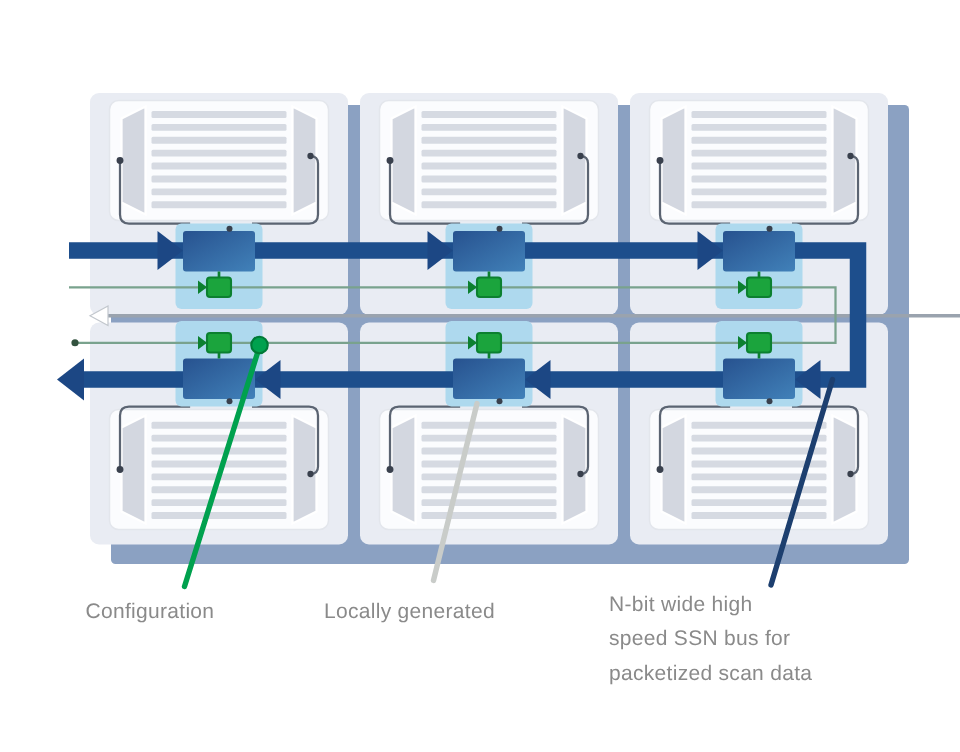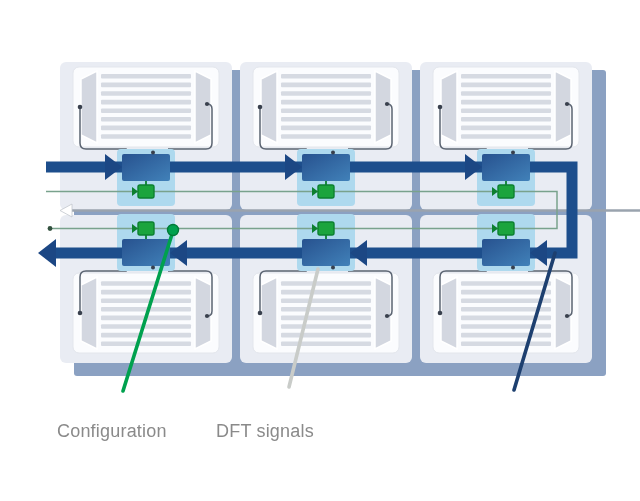--- a/index.html
+++ b/index.html
@@ -1,20 +1,20 @@
 <!DOCTYPE html>
 <html style="--frame: #8ba1c2; --tile: #e9ecf3; --panel: #fbfcfe; --panel_border: #e3e6ec; --stripe: #d6dae2; --trapezoid: #d3d7e0; --trapezoid_border: #ffffff; --hook: #5b6472; --hook_dot: #39404d; --bus: #1d4e8c; --bus_arrow: #1c4784; --node_grad_start: #27528f; --node_grad_end: #4181b9; --node_backdrop: #aed9ee; --ijtag_line: #79a28d; --ijtag_line_dot: #33523f; --ijtag_node: #1ba43d; --ijtag_node_dark: #0c8030; --dft_line: #9aa3ae; --callout_green: #00a14e; --callout_gray: #c9ccc9; --callout_navy: #1d3f6f; --label_text: #8a8a8a;"><head>
 <meta charset="utf-8">
 <style>
   html,body{margin:0;padding:0;background:#fff;}
   .stage{position:relative;width:640px;height:501px;background:#fff;overflow:hidden;
          font-family:"Liberation Sans", sans-serif;}
   svg{position:absolute;left:0;top:0;}
-  .label{position:absolute;color:var(--label_text,#8a8a8a);font-size:18px;line-height:23px;
-         letter-spacing:.2px;white-space:nowrap;margin-top:24px;}
+  .label{position:absolute;color:var(--label_text,#8a8a8a);font-size:14px;line-height:23px;
+         letter-spacing:.2px;white-space:nowrap;}
 </style>
 </head>
 <body>
 
 <div class="stage">
   <svg id="diagram" width="640" height="501" viewBox="0 0 640 501">
       <defs>
         <linearGradient id="nodeGrad" x1="0" y1="0" x2="1" y2="1">
   <stop offset="0" stop-color="#27528f"></stop>
           <stop offset="1" stop-color="#4181b9"></stop>
@@ -169,16 +169,21 @@
       <circle cx="173" cy="230" r="5.5" fill="#00a14e" stroke="#007a37" stroke-width="1.4"></circle>
       <line x1="318" y1="269" x2="289" y2="387" stroke="#c9ccc9" stroke-width="3.6" stroke-linecap="round"></line>
       <line x1="555" y1="253" x2="514" y2="390" stroke="#1d3f6f" stroke-width="3.6" stroke-linecap="round"></line>
     </svg>
 
   <div class="label" style="left:57px;top:396px">
     <div>Configuration</div>
   </div>
 
   <div class="label" style="left:216px;top:396px">
-    <div>DFT signals</div>
+    <div>Locally generated</div>
   </div>
 
+  <div class="label" style="left:406px;top:391px">
+    <div>N-bit wide high</div>
+    <div>speed SSN bus for</div>
+    <div>packetized scan data</div>
+  </div>
 </div>
 
 </body></html>

